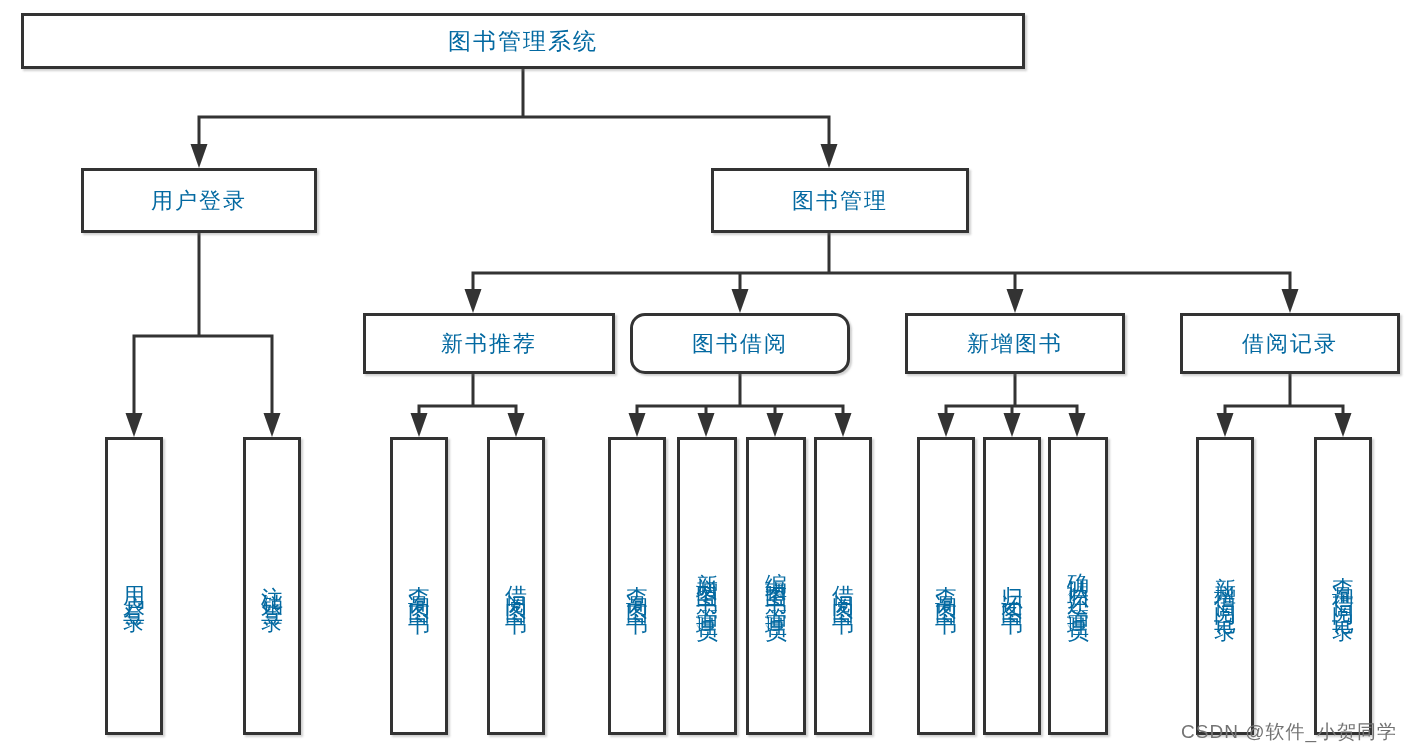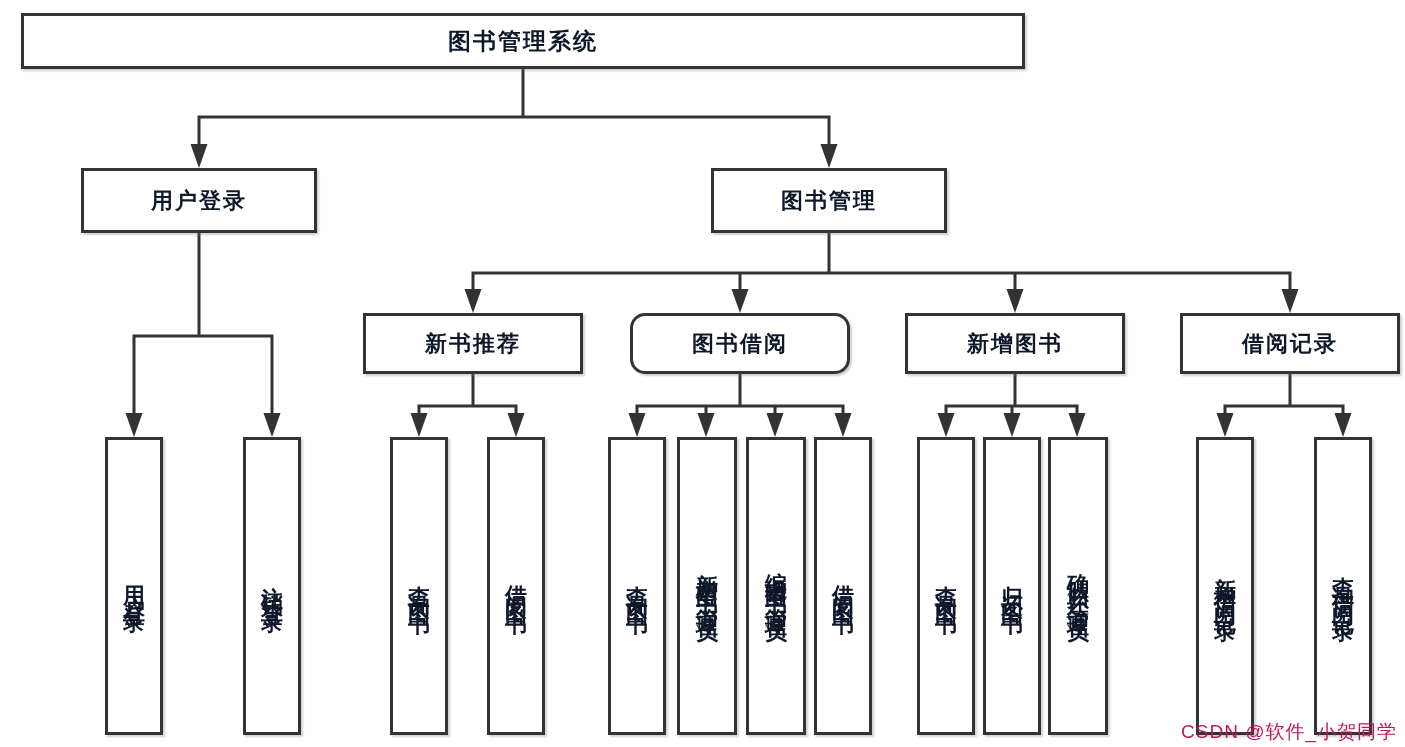--- a/index.html
+++ b/index.html
@@ -19,40 +19,39 @@
   }
   .box {
     position: absolute;
     box-sizing: border-box;
     background: #ffffff;
     border: 3px solid #333333;
     box-shadow: 2px 2px 2px rgba(120,120,120,0.35);
     display: flex;
     align-items: center;
     justify-content: center;
-    color: #0f172a;
+    color: #0369a1;
     font-size: 22px;
     letter-spacing: 2px;
     white-space: nowrap;
     z-index: 2;
-    font-weight: bold;
   }
   .vbox .vtext {
     writing-mode: vertical-lr;
     text-orientation: mixed;
     letter-spacing: 9px;
     font-size: 22px;
     line-height: 1;
   }
   .watermark {
     position: absolute;
     right: 8px;
     bottom: 2px;
     font-size: 19px;
-    color: #be185d;
+    color: #737373;
     letter-spacing: 1px;
     z-index: 5;
     pointer-events: none;
   }
 </style>
 </head>
 <body>
 
 <div class="canvas">
 
@@ -85,23 +84,23 @@
       <polygon points="1012,437 1003.5,413 1020.5,413"></polygon>
       <polygon points="1077,437 1068.5,413 1085.5,413"></polygon>
       <polygon points="1225,437 1216.5,413 1233.5,413"></polygon>
       <polygon points="1343,437 1334.5,413 1351.5,413"></polygon>
     </g>
   </svg>
 
   <div class="box" style="left:21px; top:13px; width:1004px; height:56px; font-size:23px;">图书管理系统</div>
 
   <div class="box" style="left:81px; top:168px; width:236px; height:65px;">用户登录</div>
-  <div class="box" style="left:711px; top:168px; width:236px; height:65px;">图书管理</div>
+  <div class="box" style="left:711px; top:168px; width:258px; height:65px;">图书管理</div>
 
-  <div class="box" style="left:363px; top:313px; width:220px; height:61px;">新书推荐</div>
+  <div class="box" style="left:363px; top:313px; width:252px; height:61px;">新书推荐</div>
   <div class="box" style="left:630px; top:313px; width:220px; height:61px;border-radius:15px;">图书借阅</div>
   <div class="box" style="left:905px; top:313px; width:220px; height:61px;">新增图书</div>
   <div class="box" style="left:1180px; top:313px; width:220px; height:61px;">借阅记录</div>
 
   <div class="box vbox" style="left:105px; top:437px; width:58px; height:298px;">
     <span class="vtext">用户登录</span>
   </div>
   <div class="box vbox" style="left:243px; top:437px; width:58px; height:298px;">
     <span class="vtext">注销登录</span>
   </div>

